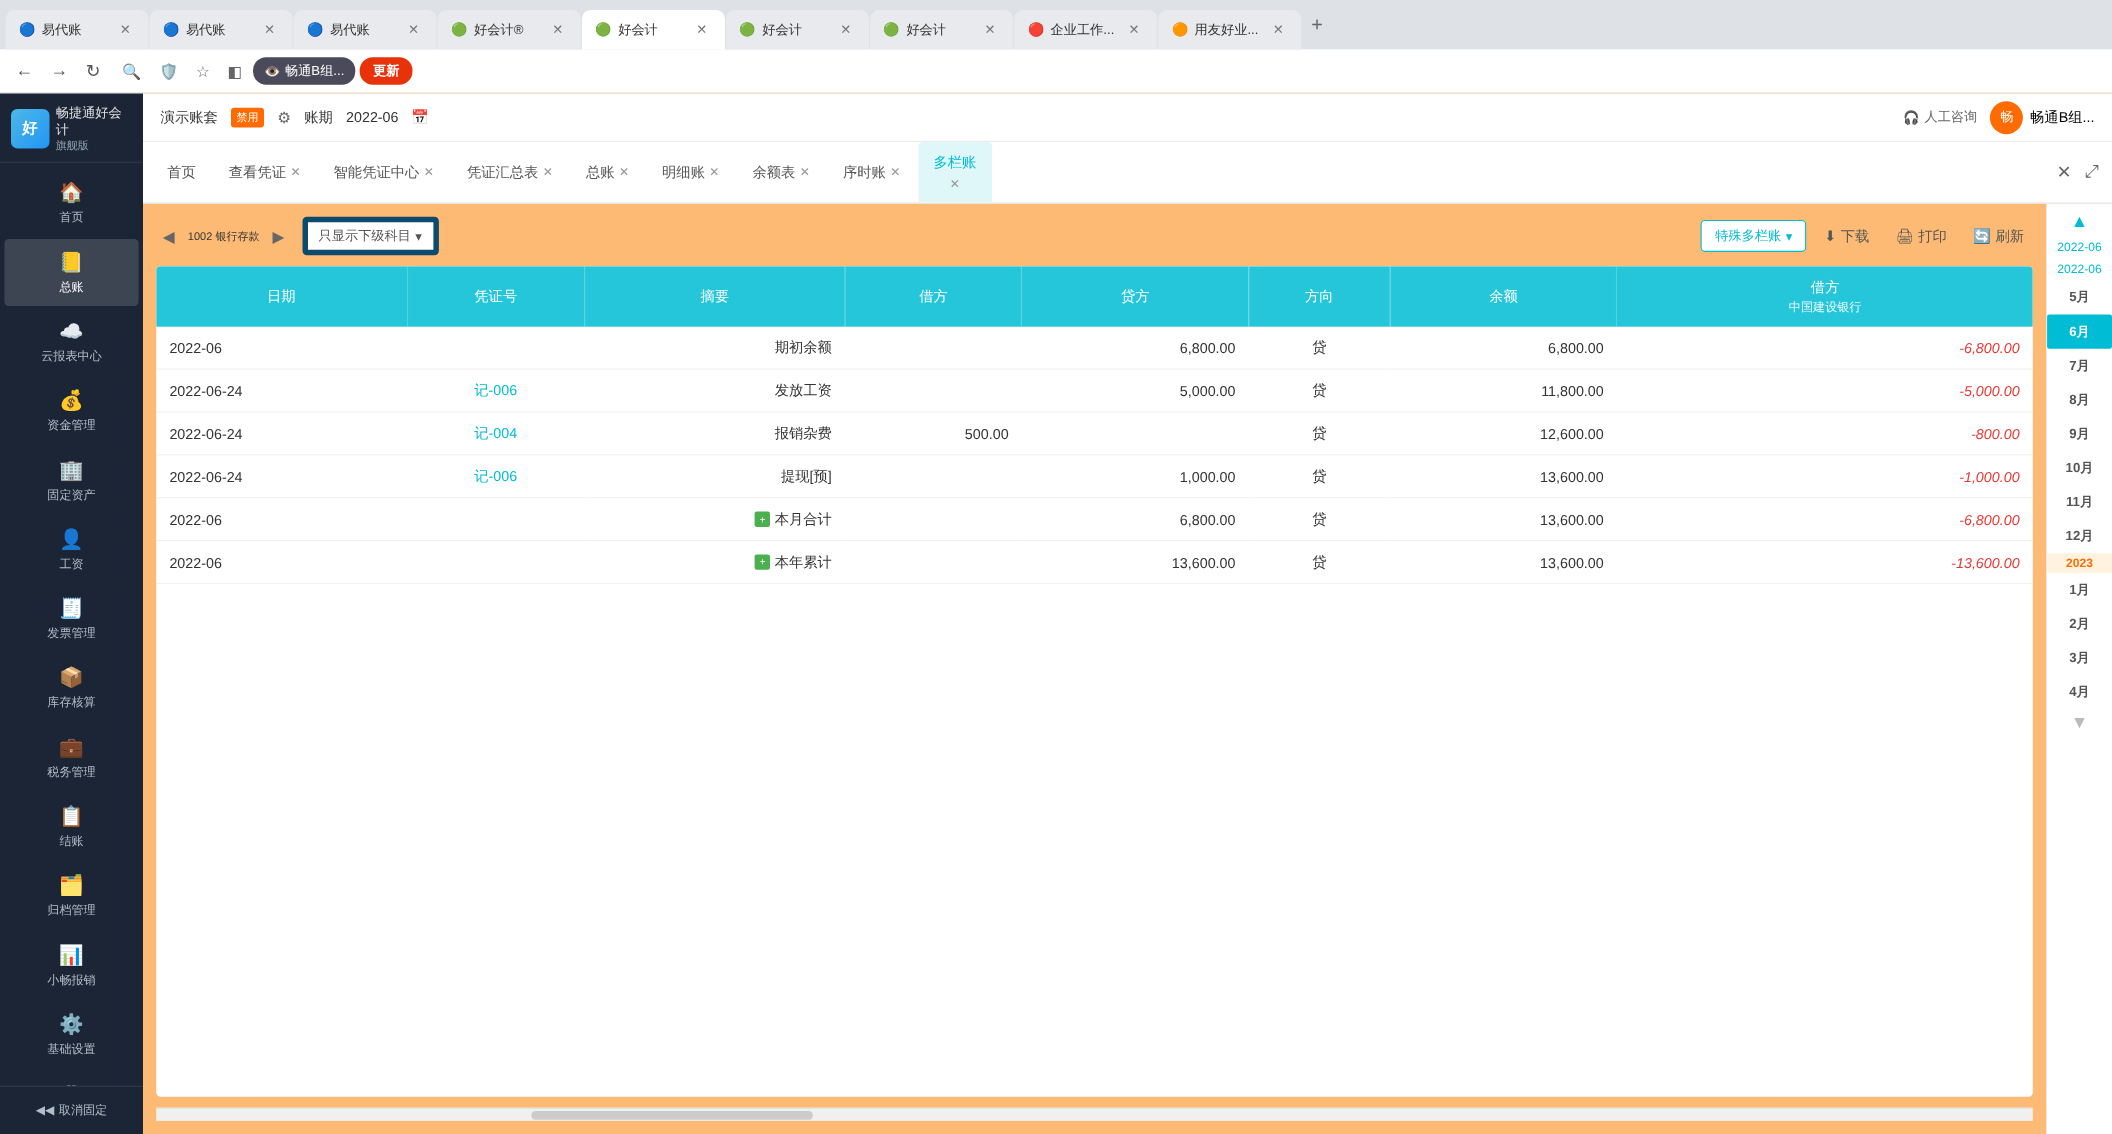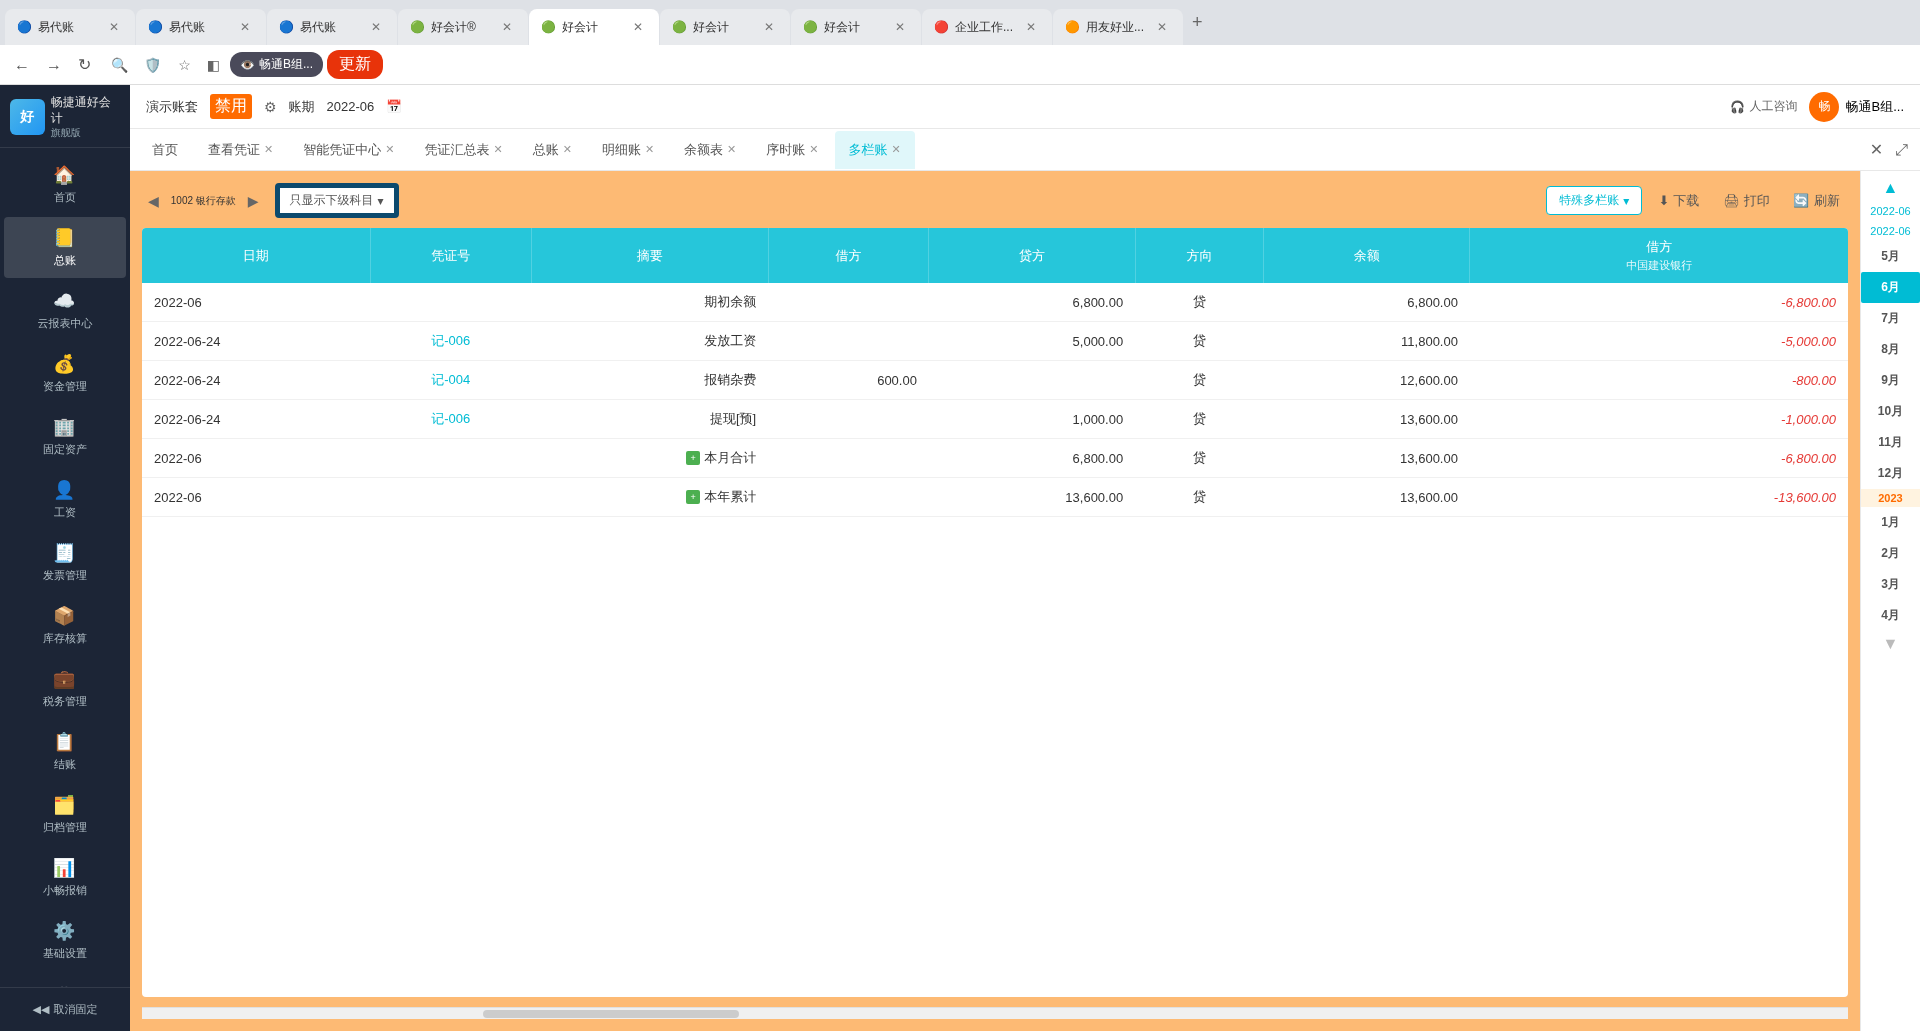--- a/index.html
+++ b/index.html
@@ -15,21 +15,21 @@
     .tab-close { font-size: 12px; color: #777; cursor: pointer; padding: 2px 4px; border-radius: 3px; }
     .tab-add { background: none; border: none; cursor: pointer; font-size: 18px; color: #666; padding: 0 8px; align-self: center; }
 
     
     .address-bar { background: #fff; height: 40px; display: flex; align-items: center; padding: 0 8px; gap: 8px; border-bottom: 1px solid #ddd; }
     .nav-btns { display: flex; gap: 4px; }
     .nav-btn { background: none; border: none; cursor: pointer; font-size: 16px; color: #555; padding: 4px 6px; border-radius: 4px; }
     .url-bar { flex: 1; height: 28px; border: 1px solid #ddd; border-radius: 14px; padding: 0 14px; font-size: 12px; background: #f8f8f8; color: #333; }
     .addr-actions { display: flex; gap: 4px; align-items: center; }
     .addr-btn { background: none; border: none; cursor: pointer; font-size: 14px; color: #666; padding: 4px 6px; border-radius: 4px; }
-    .update-btn { background: #e8330a; color: #fff; border: none; border-radius: 12px; padding: 4px 12px; cursor: pointer; font-size: 16px; }
+    .update-btn { background: #e8330a; color: #fff; border: none; border-radius: 12px; padding: 4px 12px; cursor: pointer; font-size: 12px; font-weight: bold; }
     .stealth-btn { background: #4a4a5a; color: #fff; border: none; border-radius: 12px; padding: 4px 10px; cursor: pointer; font-size: 12px; display: flex; align-items: center; gap: 4px; }
 
     
     .app { display: flex; height: calc(1031px - 85px); }
 
     
     .sidebar { width: 130px; background: #1c2536; display: flex; flex-direction: column; color: #fff; flex-shrink: 0; }
     .sidebar-logo { padding: 10px 10px 8px; border-bottom: 1px solid rgba(255,255,255,0.1); }
     .logo-box { display: flex; align-items: center; gap: 6px; }
     .logo-icon { width: 36px; height: 36px; background: linear-gradient(135deg, #4db8e8, #2196f3); border-radius: 6px; display: flex; align-items: center; justify-content: center; font-size: 14px; color: #fff; font-weight: bold; }
@@ -41,34 +41,34 @@
     .nav-item-label { font-size: 11px; text-align: center; }
     .sidebar-bottom { padding: 8px 4px; border-top: 1px solid rgba(255,255,255,0.1); }
     .sidebar-pin { display: flex; align-items: center; justify-content: center; gap: 4px; color: #b0bec5; font-size: 11px; cursor: pointer; padding: 6px; }
 
     
     .main-content { flex: 1; display: flex; flex-direction: column; background: #fdba74; overflow: hidden; }
 
     
     .top-bar { background: #fff; padding: 6px 16px; display: flex; align-items: center; gap: 12px; border-bottom: 1px solid #e8e8e8; min-height: 44px; }
     .company-name { font-size: 13px; color: #333; font-weight: 500; }
-    .badge { background: #ff6b00; color: #fff; border-radius: 3px; padding: 2px 5px; font-size: 16px; }
+    .badge { background: #ff6b00; color: #fff; border-radius: 3px; padding: 2px 5px; font-size: 10px; }
     .settings-icon { color: #666; cursor: pointer; font-size: 14px; }
     .period-label { font-size: 13px; color: #333; }
     .period-value { font-size: 13px; color: #333; font-weight: 500; }
     .period-icon { color: #666; cursor: pointer; }
     .top-bar-right { margin-left: auto; display: flex; align-items: center; gap: 12px; }
     .customer-service { display: flex; align-items: center; gap: 4px; color: #666; font-size: 12px; cursor: pointer; }
     .user-info { display: flex; align-items: center; gap: 6px; cursor: pointer; }
     .avatar { width: 30px; height: 30px; border-radius: 50%; background: #ff6b00; display: flex; align-items: center; justify-content: center; color: #fff; font-size: 12px; }
 
     
     .app-tabs { background: #fff; display: flex; align-items: center; border-bottom: 1px solid #e8e8e8; padding: 0 8px; min-height: 42px; gap: 2px; }
     .app-tab { padding: 10px 14px; font-size: 13px; color: #555; cursor: pointer; white-space: nowrap; position: relative; display: flex; align-items: center; gap: 4px; }
-    .app-tab.active { color: #00bcd4; background: #e0f7fa; border-radius: 4px 4px 0 0; }
+    .app-tab.active { color: #00bcd4; background: #e0f7fa; border-radius: 4px 4px 0 0; flex-direction: column; }
     .app-tab-close { font-size: 11px; color: #999; cursor: pointer; }
     .app-tabs-right { margin-left: auto; display: flex; gap: 4px; }
     .tab-ctrl-btn { background: none; border: none; cursor: pointer; font-size: 16px; color: #666; padding: 4px; }
 
     
     .content-area { flex: 1; display: flex; overflow: hidden; }
 
     
     .ledger-panel { flex: 1; padding: 12px; overflow: auto; display: flex; flex-direction: column; gap: 10px; }
 
@@ -412,21 +412,21 @@
     <td class="td-amount"></td>
     <td class="td-amount">5,000.00</td>
     <td class="td-direction">贷</td>
     <td class="td-balance">11,800.00</td>
     <td class="td-extra">-5,000.00</td>
   </tr>
                 <tr>
     <td class="td-date">2022-06-24</td>
     <td class="td-voucher">记-004</td>
     <td class="td-summary">报销杂费</td>
-    <td class="td-amount">600.00</td>
+    <td class="td-amount">500.00</td>
     <td class="td-amount"></td>
     <td class="td-direction">贷</td>
     <td class="td-balance">12,600.00</td>
     <td class="td-extra">-800.00</td>
   </tr>
                 <tr>
     <td class="td-date">2022-06-24</td>
     <td class="td-voucher">记-006</td>
     <td class="td-summary">提现[预]</td>
     <td class="td-amount"></td>

